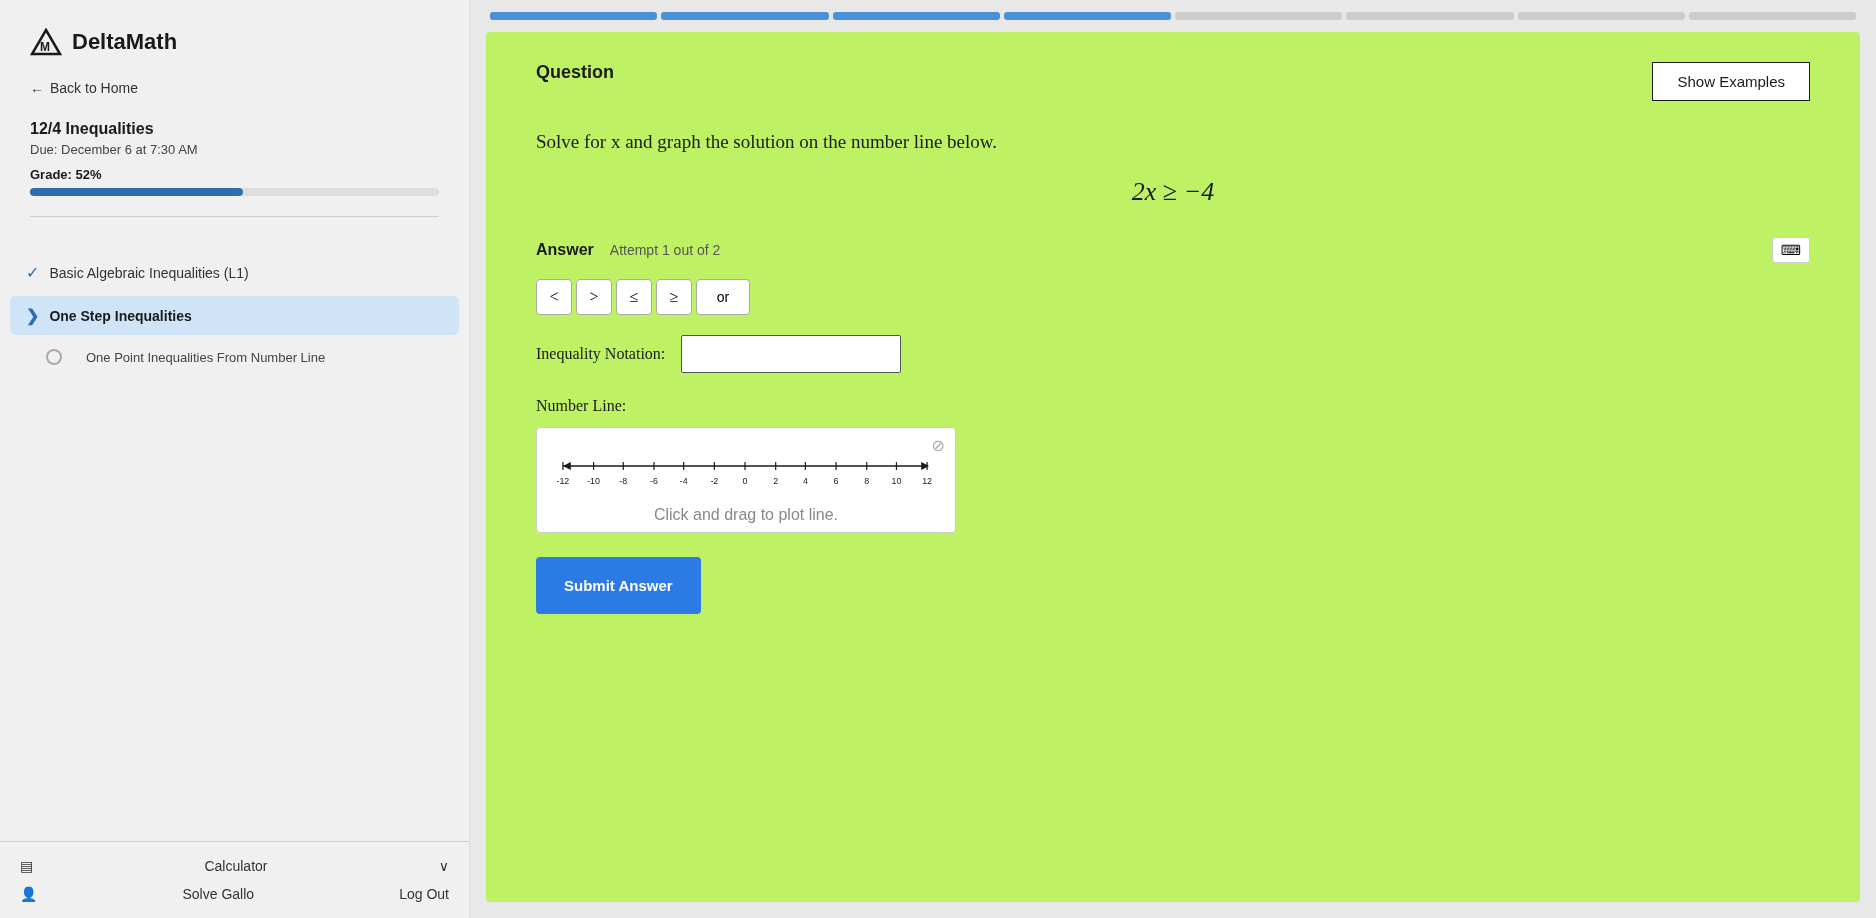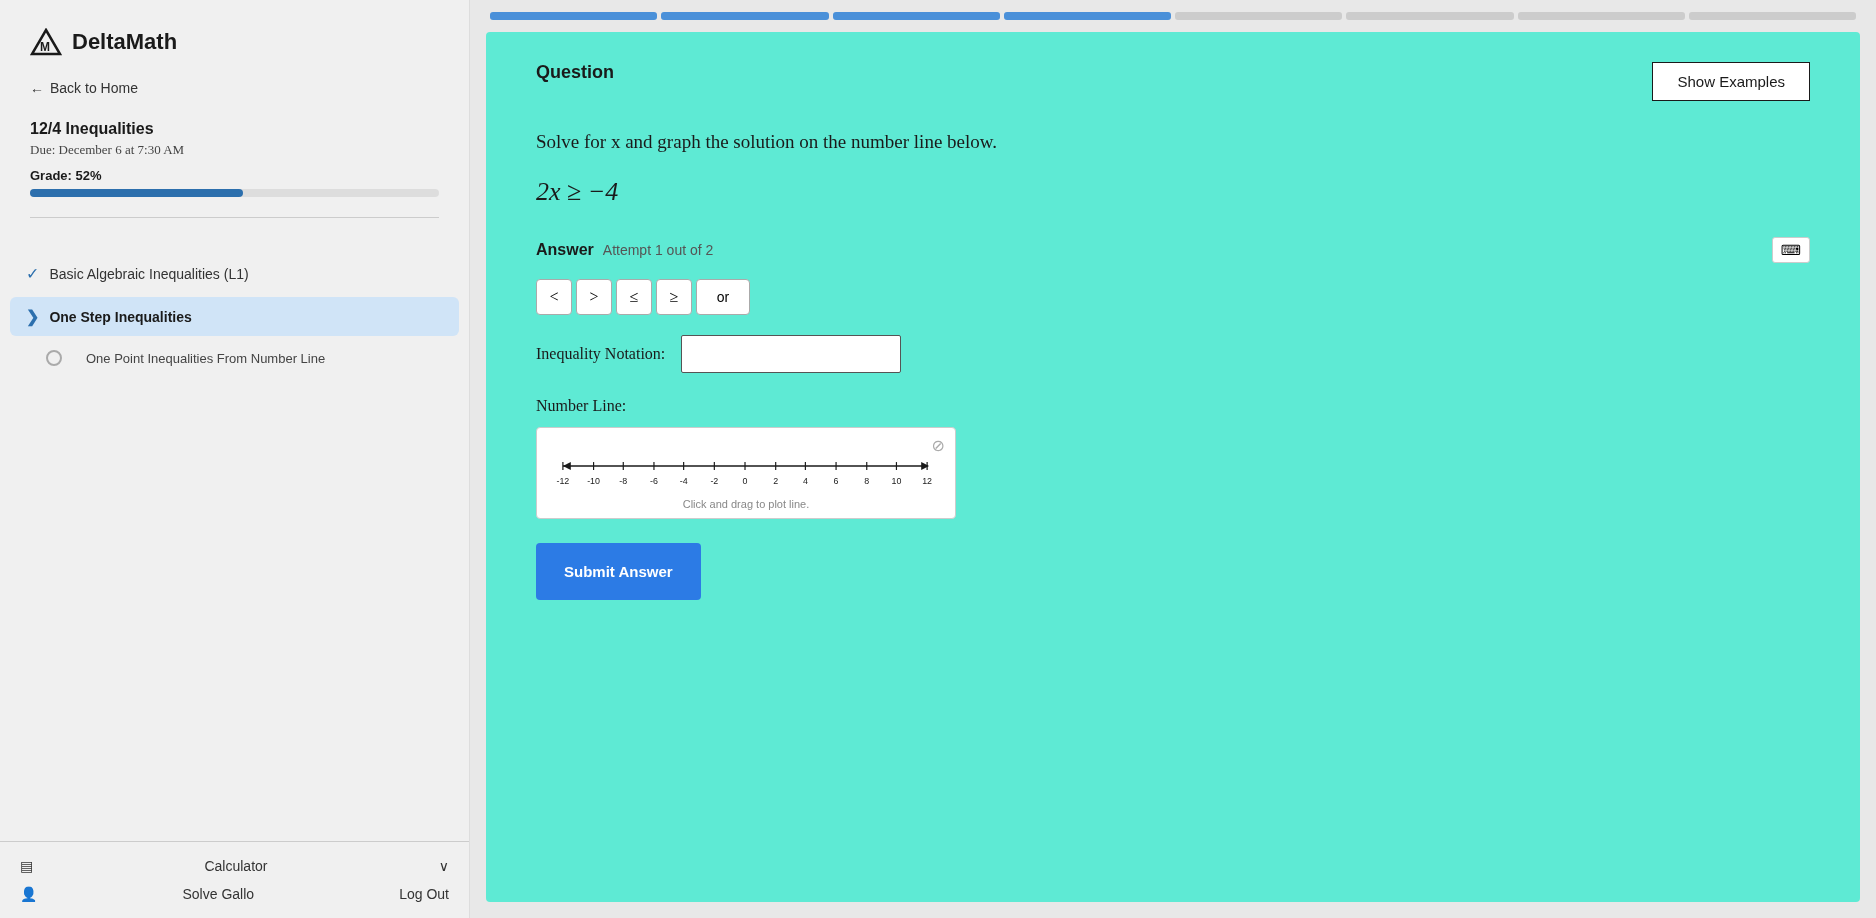--- a/index.html
+++ b/index.html
@@ -63,21 +63,21 @@
       font-size: 16px;
       font-weight: bold;
       color: #1a1a1a;
       font-family: Arial, sans-serif;
       margin-bottom: 4px;
     }
 
     .assignment-due {
       font-size: 13px;
       color: #444;
-      font-family: Liberation Serif, serif;
+      font-family: Liberation Sans, sans-serif;
       margin-bottom: 10px;
     }
 
     .grade-label {
       font-size: 13px;
       font-weight: bold;
       color: #1a1a1a;
       font-family: Arial, sans-serif;
       margin-bottom: 6px;
     }
@@ -207,21 +207,21 @@
       border-radius: 3px;
       flex: 1;
     }
 
     .progress-tab.filled { background: #4a90d9; }
     .progress-tab.empty { background: #ccc; }
 
     
     .content-area {
       flex: 1;
-      background: #5eead4;
+      background: #bef264;
       margin: 12px 16px 16px 16px;
       border-radius: 4px;
       padding: 30px 50px;
       overflow-y: auto;
     }
 
     .question-header {
       display: flex;
       justify-content: space-between;
       align-items: flex-start;
@@ -248,36 +248,36 @@
     }
 
     .question-text {
       font-size: 19px;
       color: #1a1a1a;
       margin-bottom: 24px;
       font-family: 'Georgia', serif;
     }
 
     .math-expression {
-      text-align: left;
+      text-align: center;
       font-size: 26px;
       font-family: 'Georgia', serif;
       margin-bottom: 30px;
       color: #1a1a1a;
       font-style: italic;
     }
 
     .answer-section {
       margin-bottom: 20px;
     }
 
     .answer-header {
       display: flex;
       align-items: center;
-      gap: 9px;
+      gap: 16px;
       margin-bottom: 16px;
     }
 
     .answer-label {
       font-size: 16px;
       font-weight: bold;
       font-family: Arial, sans-serif;
       color: #1a1a1a;
     }
 
@@ -376,24 +376,24 @@
       font-size: 16px;
     }
 
     .number-line-svg {
       display: block;
       width: 100%;
     }
 
     .click-drag-hint {
       text-align: center;
-      font-size: 11px;
+      font-size: 16px;
       color: #888;
       font-family: Arial, sans-serif;
-      margin-top: 4px;
+      margin-top: 12px;
     }
 
     .submit-btn {
       background: #2c7be5;
       color: white;
       border: none;
       padding: 20px 28px;
       font-size: 15px;
       font-family: Arial, sans-serif;
       border-radius: 4px;

